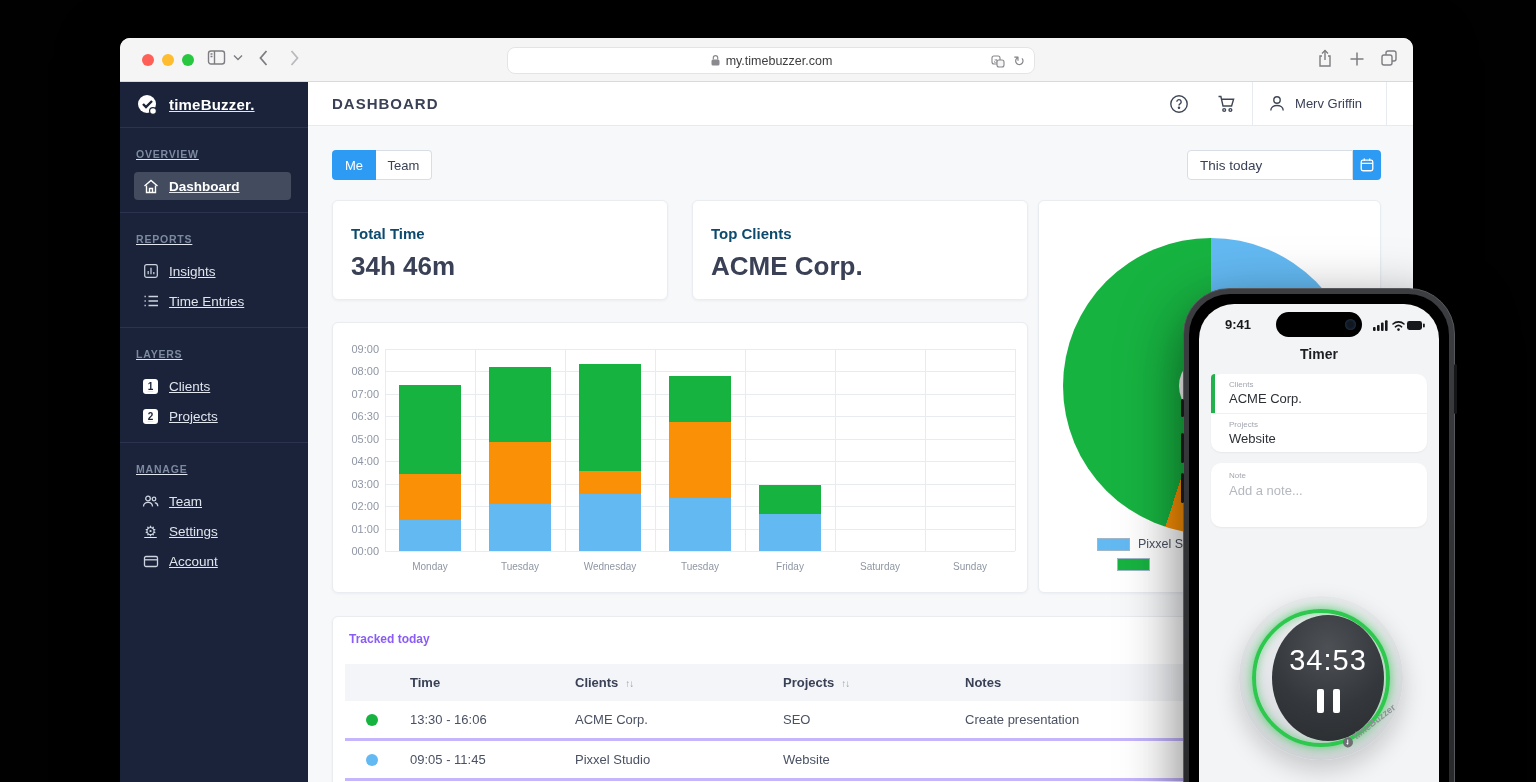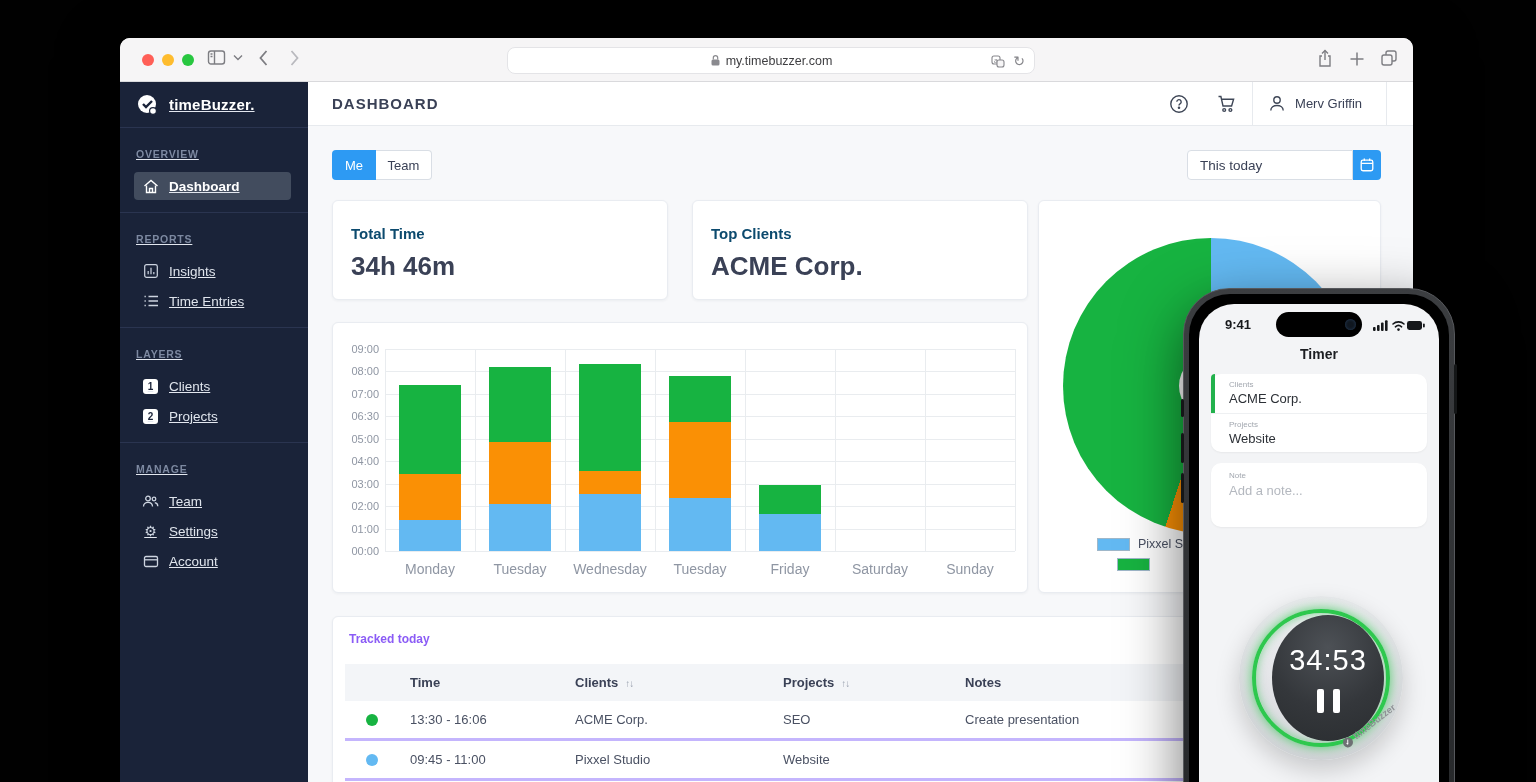--- a/index.html
+++ b/index.html
@@ -55,21 +55,21 @@
 
   
   .card { position:absolute; background:#fff; border:1px solid #e9ecf1; border-radius:6px; box-shadow:0 1px 3px rgba(25,35,60,.05); }
   .card-title { font-size:15px; font-weight:700; color:#0c4a6e; }
   .card-value { font-size:26px; font-weight:700; color:#3a4156; }
 
   
   .gridline-h { position:absolute; height:1px; background:#e9ecef; }
   .gridline-v { position:absolute; width:1px; background:#e9ecef; }
   .ytick { position:absolute; width:40px; text-align:right; font-size:11px; color:#8f96a3; }
-  .xtick { position:absolute; text-align:center; font-size:14px; color:#8f96a3; }
+  .xtick { position:absolute; text-align:center; font-size:10px; color:#8f96a3; }
   .barseg { position:absolute; box-shadow:0 -1px 0 rgba(255,255,255,.4); }
 
   
   .donut { position:absolute; left:24px; top:37px; width:296px; height:296px; border-radius:50%; }
   .donut::after { content:""; position:absolute; left:116px; top:116px; width:64px; height:64px; background:#fff; border-radius:50%; }
   .legend-row { display:flex; align-items:center; gap:8px; margin-bottom:7px; }
   .legend-swatch { width:33px; height:13px; border:1px solid #9fb7c9; }
   .legend-label { font-size:12.5px; color:#4a5163; }
 
   
@@ -419,21 +419,21 @@
             </div>
             <div class="t-row t-body-row">
               <span class="dot" style="background: rgb(23, 179, 65);"></span>
               <span class="t-cell">13:30 - 16:06</span>
               <span class="t-cell">ACME Corp.</span>
               <span class="t-cell">SEO</span>
               <span class="t-cell">Create presentation</span>
             </div>
             <div class="t-row t-body-row">
               <span class="dot" style="background: rgb(99, 185, 242);"></span>
-              <span class="t-cell">09:45 - 11:00</span>
+              <span class="t-cell">09:05 - 11:45</span>
               <span class="t-cell">Pixxel Studio</span>
               <span class="t-cell">Website</span>
               <span class="t-cell"></span>
             </div>
           </div>
         </div>
 
       </div>
     </div>
   </div>

